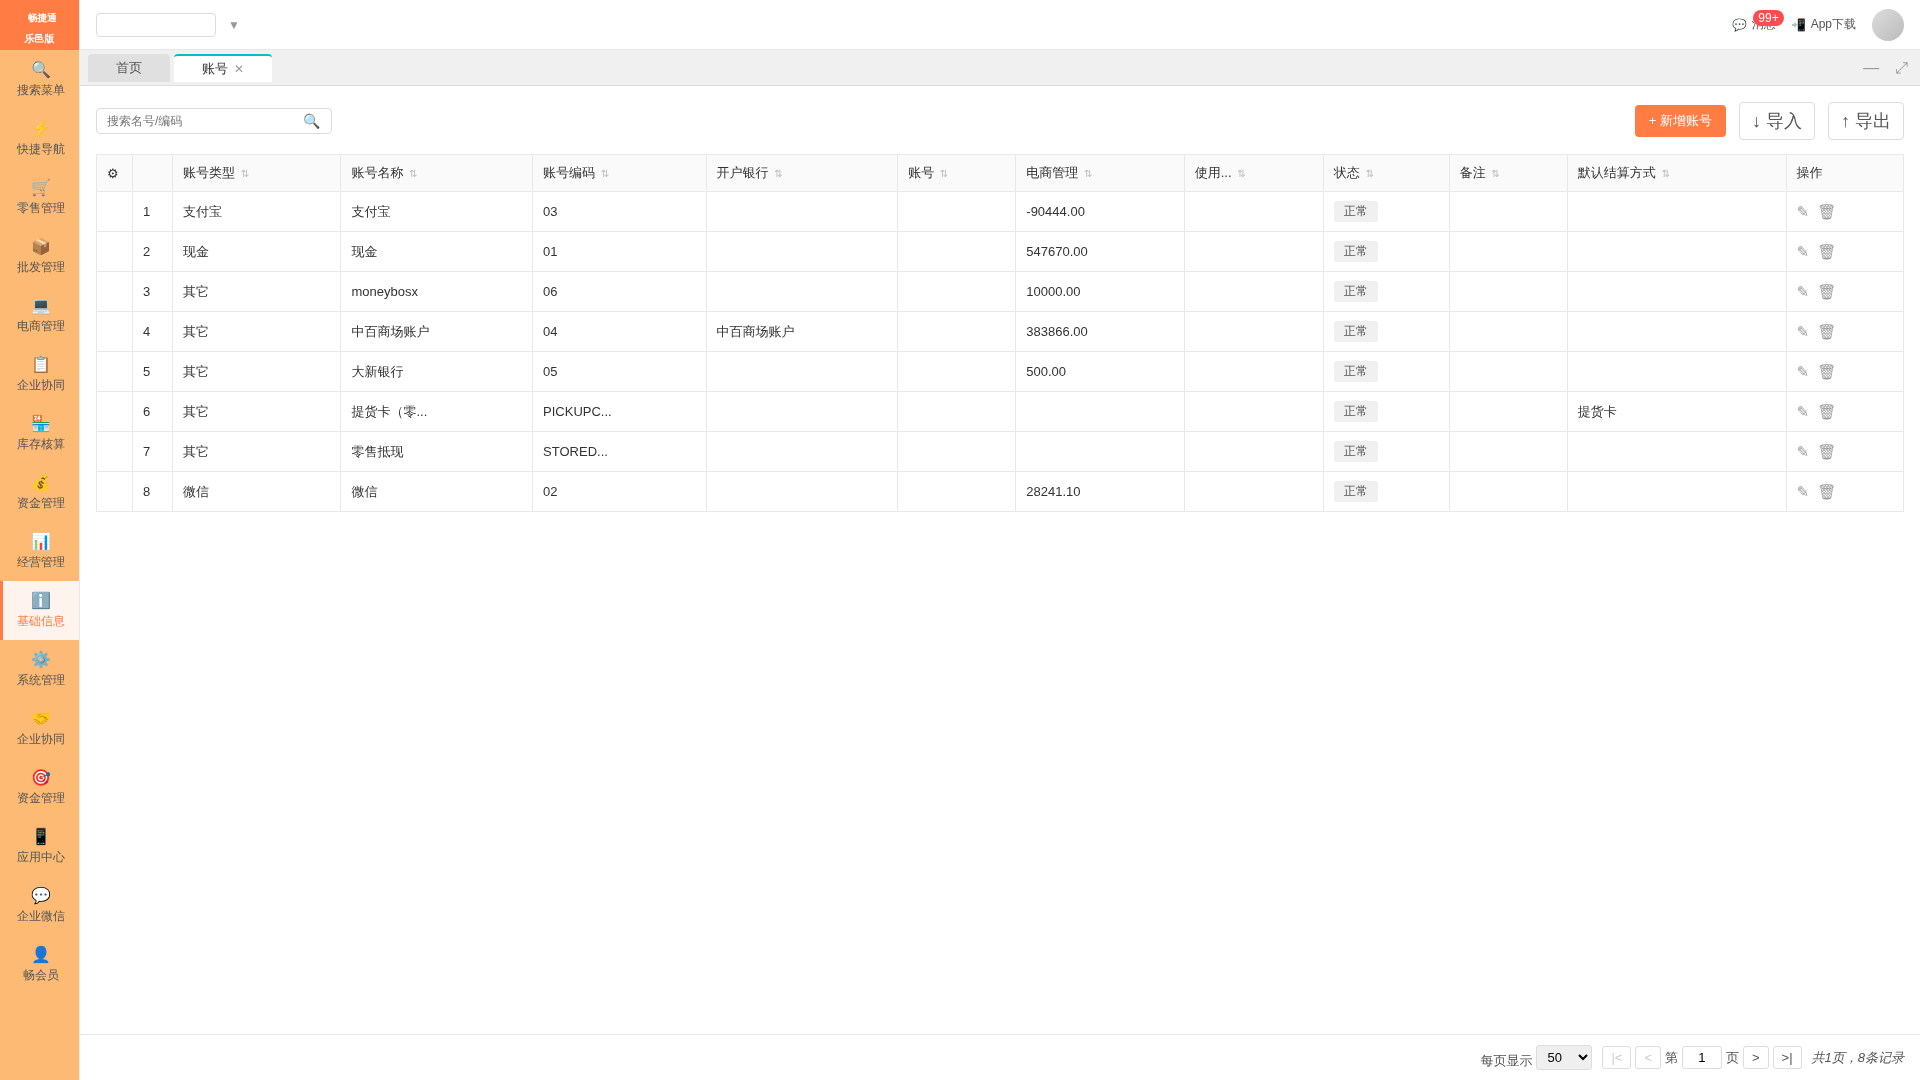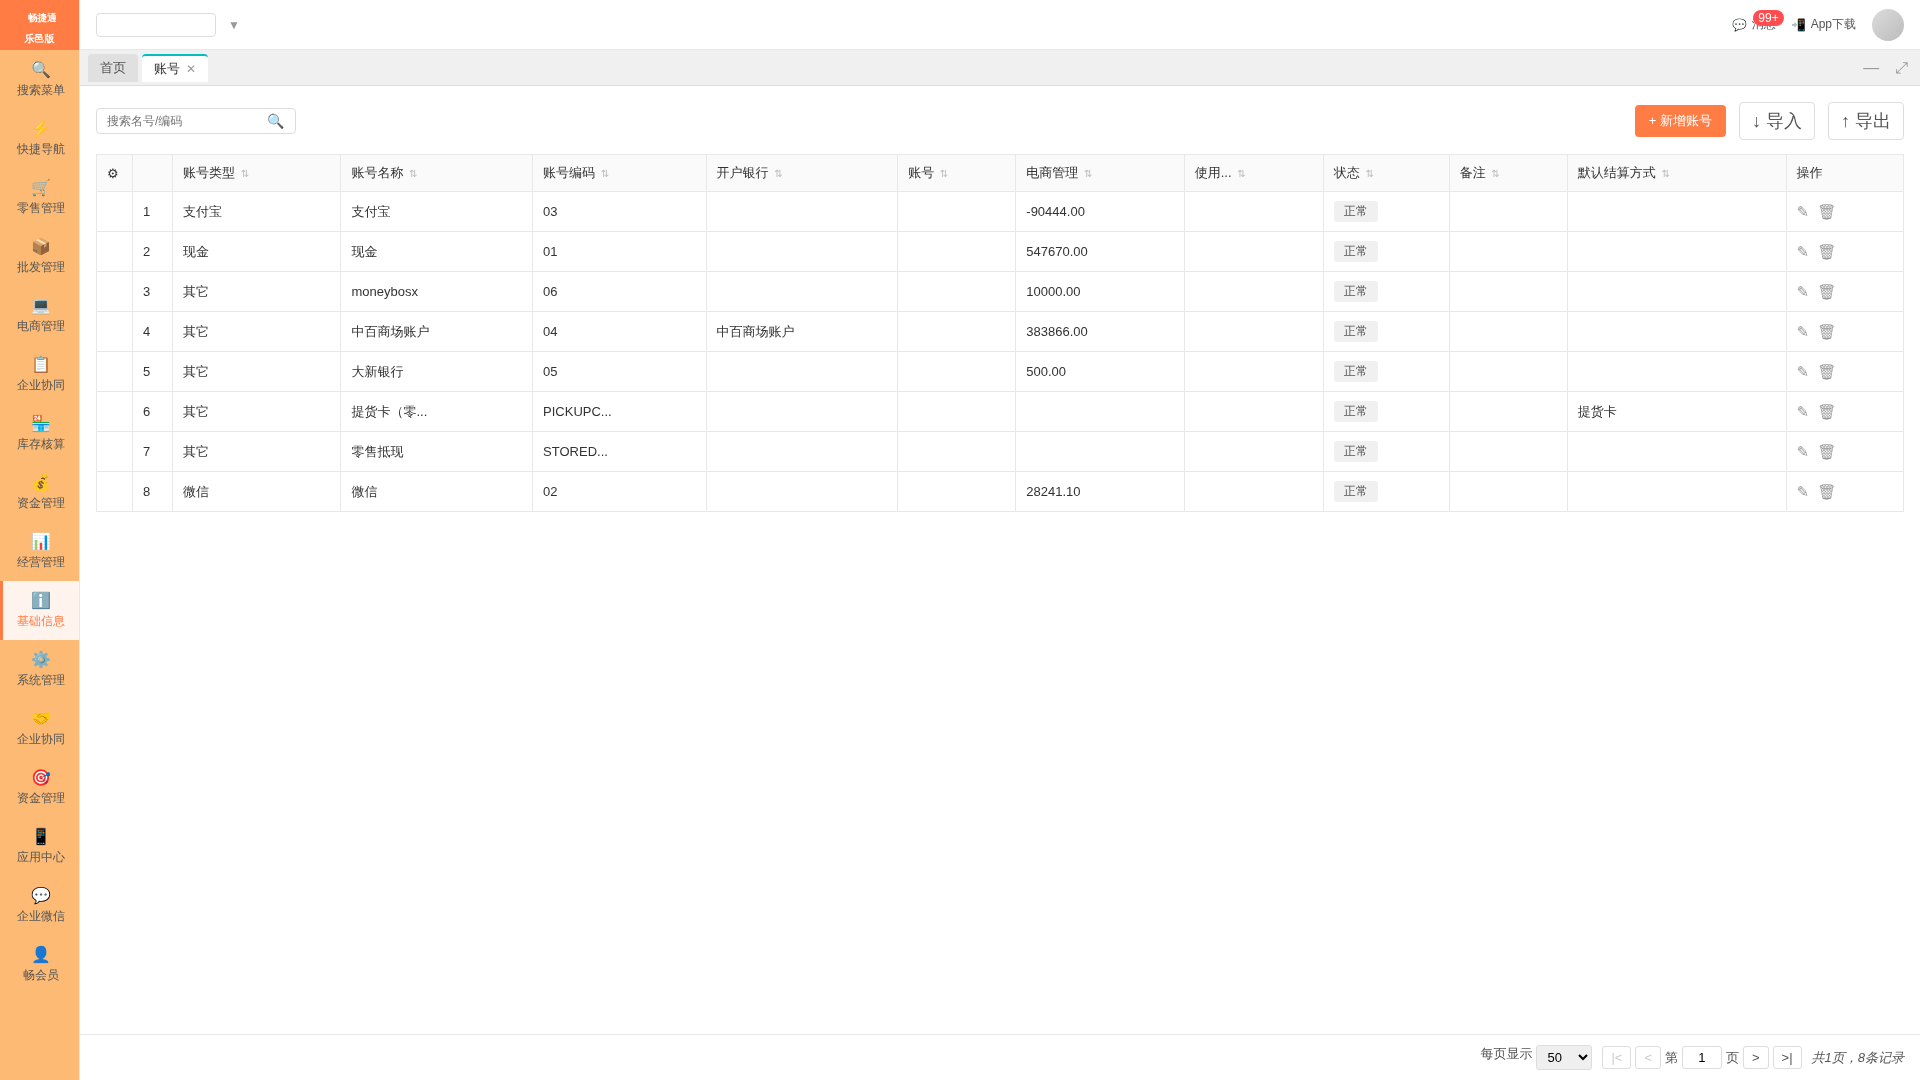--- a/index.html
+++ b/index.html
@@ -134,21 +134,21 @@
       background: #f0f0f0;
       display: flex;
       align-items: center;
       border-bottom: 1px solid #ddd;
       flex-shrink: 0;
       padding: 0 8px;
       gap: 4px;
     }
     .tab {
       height: 28px;
-      padding: 0 12px;
+      padding: 0 28px;
       border-radius: 4px 4px 0 0;
       display: flex;
       align-items: center;
       gap: 6px;
       cursor: pointer;
       font-size: 13px;
       background: #e0e0e0;
       color: #555;
     }
     .tab.active {
@@ -192,21 +192,21 @@
       margin-bottom: 14px;
       flex-shrink: 0;
     }
     .search-box {
       display: flex;
       align-items: center;
       border: 1px solid #ddd;
       border-radius: 4px;
       padding: 4px 10px;
       gap: 6px;
-      width: 200px;
+      width: 236px;
     }
     .search-box input {
       border: none;
       outline: none;
       font-size: 12px;
       color: #999;
       width: 100%;
       background: transparent;
     }
     .search-icon { color: #999; font-size: 14px; }
@@ -294,21 +294,21 @@
       padding: 10px 16px;
       border-top: 1px solid #e8e8e8;
       background: white;
       gap: 10px;
       flex-shrink: 0;
       font-size: 13px;
       color: #555;
     }
     .page-size-select {
       display: flex;
-      align-items: flex-start;
+      align-items: flex-end;
       gap: 4px;
     }
     .page-size-select select {
       border: 1px solid #ddd;
       border-radius: 3px;
       padding: 3px 6px;
       font-size: 13px;
     }
     .page-nav {
       display: flex;

